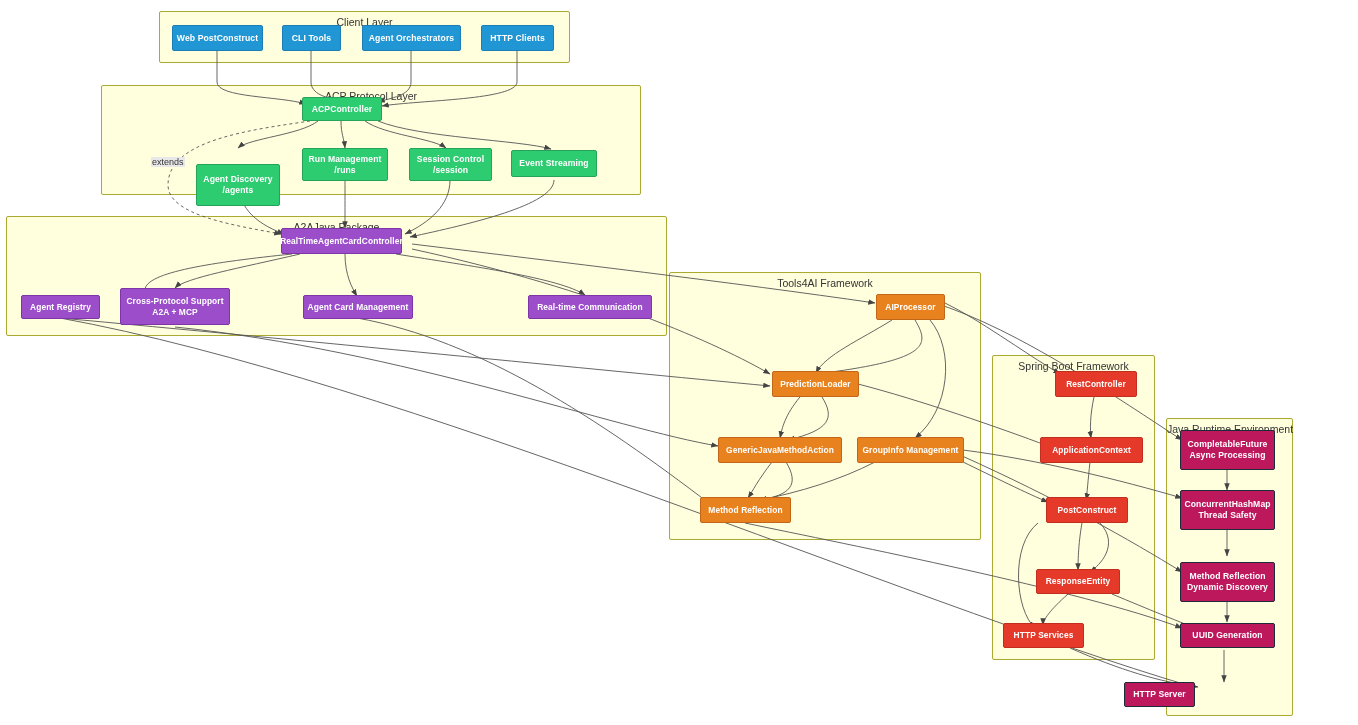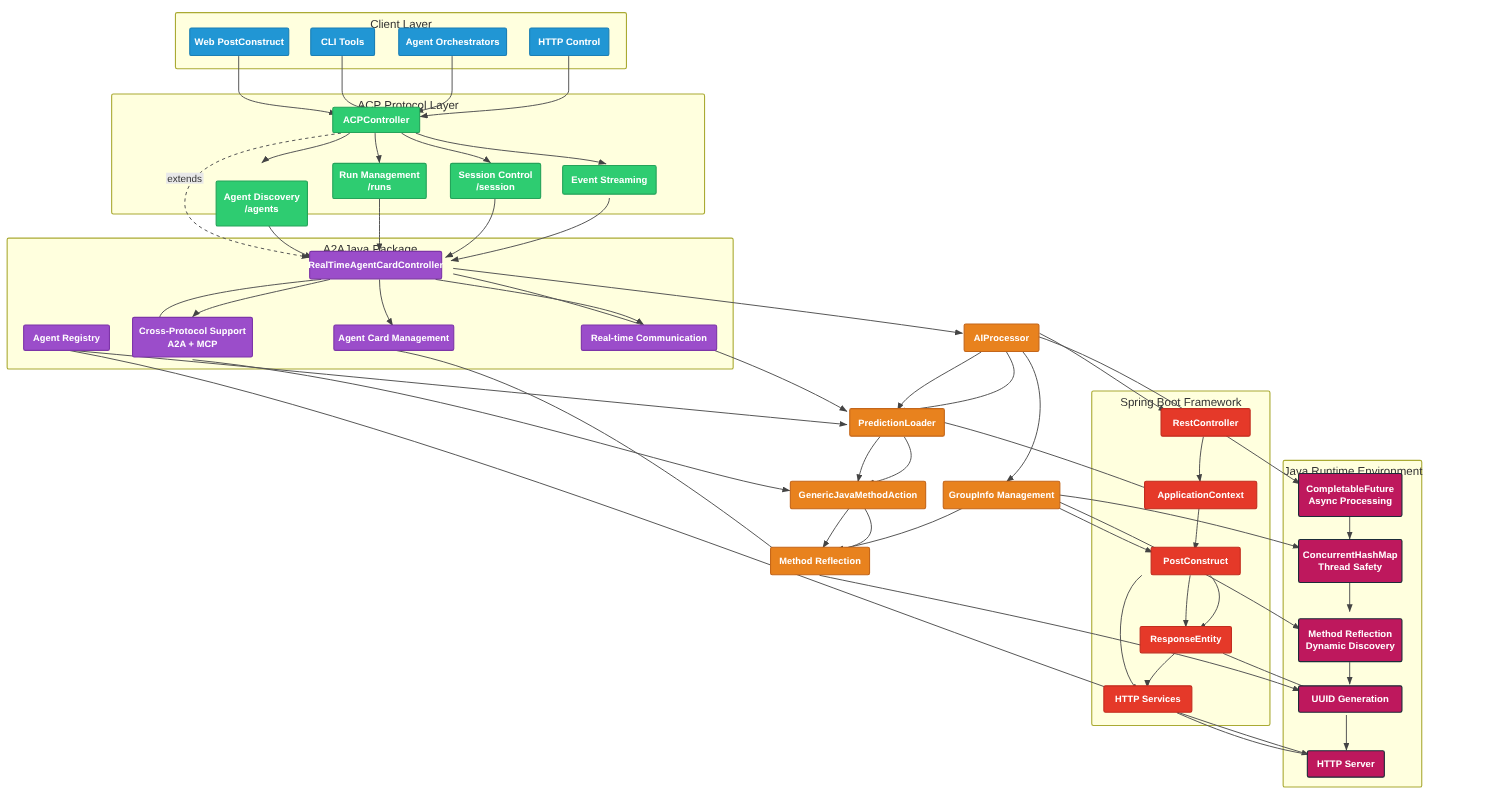--- a/index.html
+++ b/index.html
@@ -67,20 +67,23 @@
   </div>
 
   <div class="cluster" style="left:101px;top:85px;width:540px;height:110px;">
     <div class="cluster-label">ACP Protocol Layer</div>
   </div>
 
   <div class="cluster" style="left:6px;top:216px;width:661px;height:120px;">
     <div class="cluster-label">A2AJava Package</div>
   </div>
 
+  <div class="cluster" style="left:669px;top:272px;width:312px;height:268px;">
+    <div class="cluster-label">Tools4AI Framework</div>
+  </div>
 
   <div class="cluster" style="left:992px;top:355px;width:163px;height:305px;">
     <div class="cluster-label">Spring Boot Framework</div>
   </div>
 
   <div class="cluster" style="left:1166px;top:418px;width:127px;height:298px;">
     <div class="cluster-label">Java Runtime Environment</div>
   </div>
 
   <svg class="edges" viewBox="0 0 1358 725">
@@ -159,21 +162,21 @@
   <div class="node n-client" style="left:172px;top:25px;width:91px;height:26px;">
     <span>Web PostConstruct</span>
   </div>
   <div class="node n-client" style="left:282px;top:25px;width:59px;height:26px;">
     <span>CLI Tools</span>
   </div>
   <div class="node n-client" style="left:362px;top:25px;width:99px;height:26px;">
     <span>Agent Orchestrators</span>
   </div>
   <div class="node n-client" style="left:481px;top:25px;width:73px;height:26px;">
-    <span>HTTP Control</span>
+    <span>HTTP Clients</span>
   </div>
 
   <div class="node n-acp" style="left:302px;top:97px;width:80px;height:24px;">
     <span>ACPController</span>
   </div>
   <div class="node n-acp" style="left:196px;top:164px;width:84px;height:42px;">
     <span>Agent Discovery</span>
     <span class="l2">/agents</span>
   </div>
   <div class="node n-acp" style="left:302px;top:148px;width:86px;height:33px;">
@@ -245,21 +248,21 @@
     <span>ConcurrentHashMap</span>
     <span class="l2">Thread Safety</span>
   </div>
   <div class="node n-java" style="left:1180px;top:562px;width:95px;height:40px;">
     <span>Method Reflection</span>
     <span class="l2">Dynamic Discovery</span>
   </div>
   <div class="node n-java" style="left:1180px;top:623px;width:95px;height:25px;">
     <span>UUID Generation</span>
   </div>
-  <div class="node n-java" style="left:1188px;top:682px;width:71px;height:25px;">
+  <div class="node n-java" style="left:1124px;top:682px;width:71px;height:25px;">
     <span>HTTP Server</span>
   </div>
 
   <div class="edge-label" style="left:151px;top:157px;">
     <span>extends</span>
   </div>
 
 </div>
 
 </body></html>

